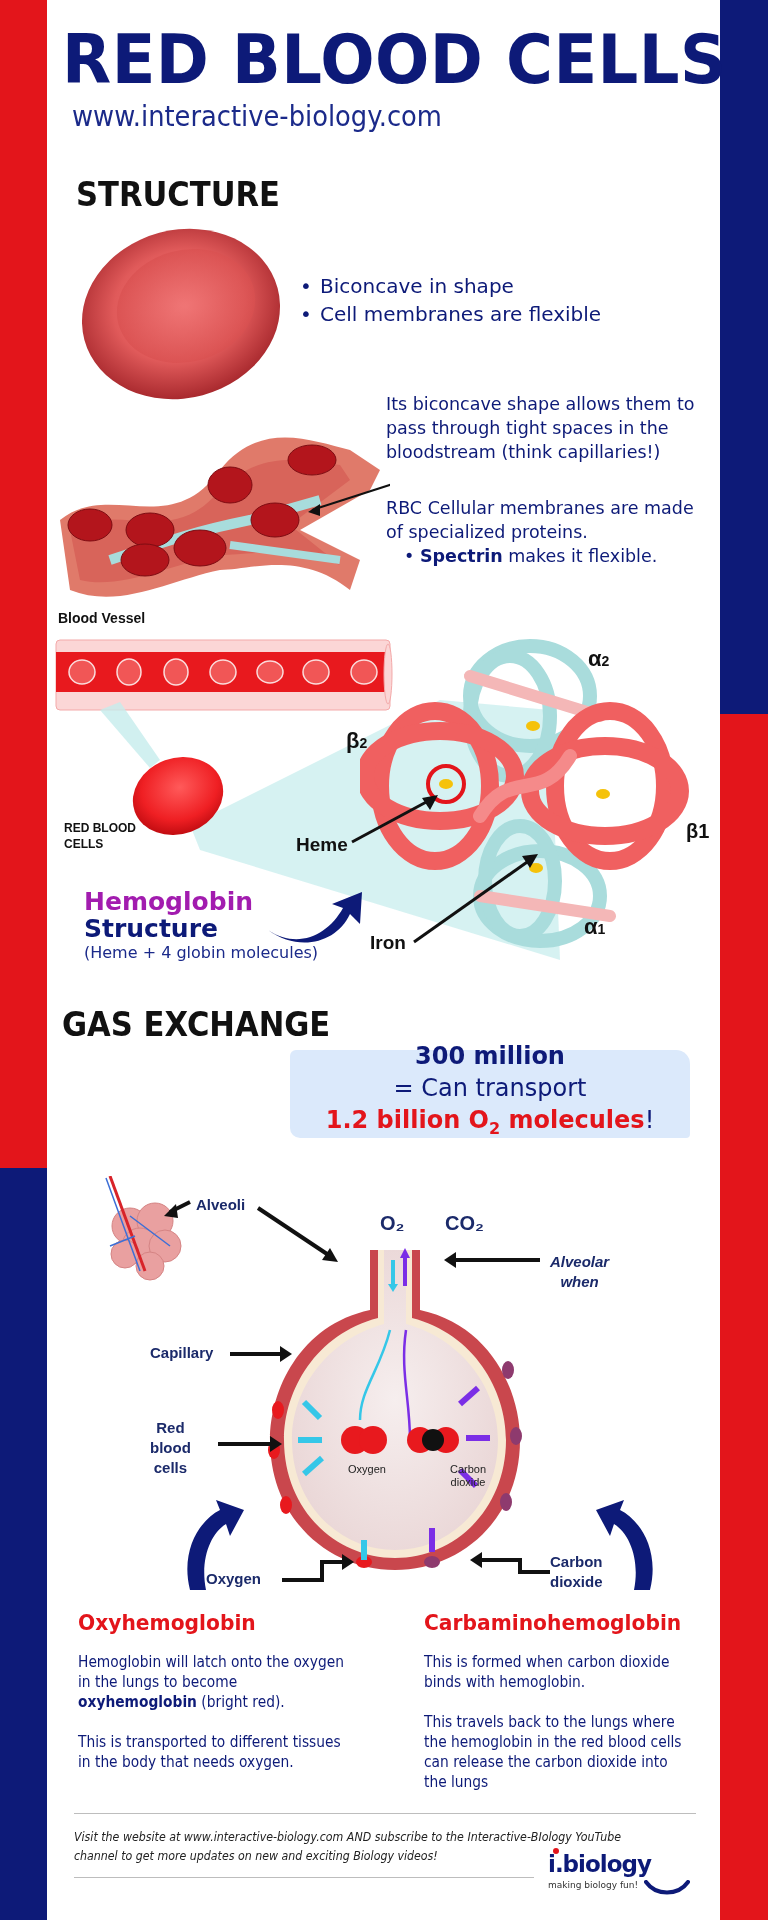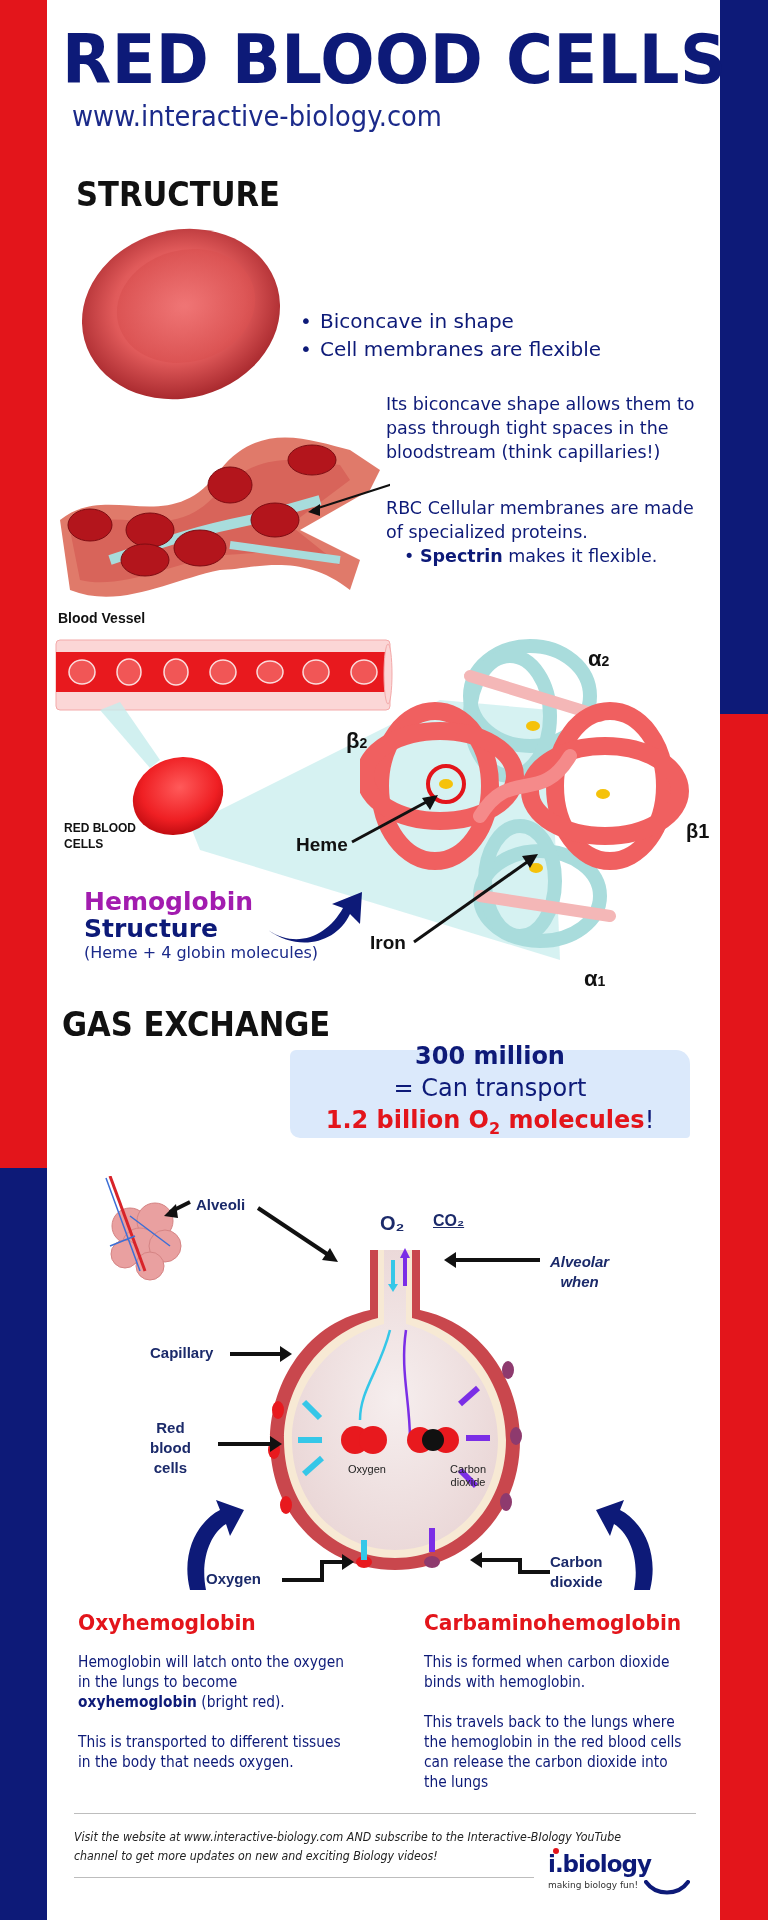--- a/index.html
+++ b/index.html
@@ -3,21 +3,21 @@
 <meta charset="utf-8">
 <style>
   * { box-sizing: border-box; margin: 0; padding: 0; }
   html, body { width: 768px; height: 1920px; overflow: hidden; background: #fff; }
   body { position: relative; font-family: "Liberation Sans", "DejaVu Sans", sans-serif; color: #0d1a78; }
   .abs { position: absolute; }
   .band { position: absolute; }
   .title { left: 62px; top: 20px; font-family: "DejaVu Sans", sans-serif; font-weight: 700; font-size: 68px; letter-spacing: 0.5px; color: #0d1a78; white-space: nowrap; transform: scaleX(0.94); transform-origin: left top; }
   .site { left: 72px; top: 100px; font-family: "DejaVu Sans", sans-serif; font-size: 28px; color: #1b2a8a; white-space: nowrap; transform: scaleX(0.92); transform-origin: left top;}
   .h2 { font-family: "DejaVu Sans", sans-serif; font-weight: 700; font-size: 34px; color: #111; white-space: nowrap; transform: scaleX(0.9); transform-origin: left top; }
-  .bullets { list-style: none; margin-top: 35px; }
+  .bullets { list-style: none; }
   .bullets li { position: relative; padding-left: 20px; font-family: "DejaVu Sans", sans-serif; font-size: 20px; line-height: 28px; color: #0d1a78; white-space: nowrap; }
   .bullets li::before { content: "•"; position: absolute; left: 0; top: 0; color: #0d1a78; }
   .para { font-family: "DejaVu Sans", sans-serif; font-size: 17.5px; line-height: 24px; color: #0d1a78; }
   .lbl { font-family: "Liberation Sans", sans-serif; font-weight: 700; color: #111; white-space: nowrap; }
   .dlbl { font-family: "Liberation Sans", sans-serif; font-weight: 700; color: #1b2a6a; white-space: nowrap; text-align: center; }
   .col-title { font-family: "DejaVu Sans", sans-serif; font-weight: 700; font-size: 22px; color: #e3151b; white-space: nowrap; transform: scaleX(0.92); transform-origin: left top; }
   .col-text { font-family: "DejaVu Sans", sans-serif; font-size: 15px; line-height: 20px; color: #0d1a78; transform: scaleX(0.92); transform-origin: left top; width: 300px; }
   .stat { text-align: center; font-family: "DejaVu Sans", sans-serif; color: #0d1a78; }
   .hr { position: absolute; height: 1px; background: #bdbdbd; }
 </style>
@@ -143,21 +143,21 @@
     <ellipse cx="86" cy="158" rx="7" ry="5"></ellipse>
     <ellipse cx="173" cy="100" rx="7" ry="5"></ellipse>
     <ellipse cx="243" cy="168" rx="7" ry="5"></ellipse>
     <ellipse cx="176" cy="242" rx="7" ry="5"></ellipse>
   </g>
 </svg>
 
 <div class="abs lbl" style="left:588px;top:646px;font-size:22px;"><span>α</span><span style="font-size:14px;">2</span></div>
 <div class="abs lbl" style="left:346px;top:728px;font-size:22px;"><span>β</span><span style="font-size:14px;">2</span></div>
 <div class="abs lbl" style="left:686px;top:820px;font-size:20px;">β1</div>
-<div class="abs lbl" style="left:584px;top:966px;font-size:22px;"><span>α</span><span style="font-size:14px;">1</span></div>
+<div class="abs lbl" style="left:584px;top:914px;font-size:22px;"><span>α</span><span style="font-size:14px;">1</span></div>
 
 <svg class="abs" style="left:290px;top:760px;" width="260" height="190">
   <line x1="62" y1="82" x2="140" y2="40" stroke="#111" stroke-width="3"></line>
   <polygon points="148,35 132,38 140,50" fill="#111"></polygon>
   <line x1="124" y1="182" x2="240" y2="100" stroke="#111" stroke-width="3"></line>
   <polygon points="248,94 232,96 240,108" fill="#111"></polygon>
 </svg>
 <div class="abs lbl" style="left:296px;top:834px;font-size:19px;">Heme</div>
 <div class="abs lbl" style="left:370px;top:932px;font-size:19px;">Iron</div>
 
@@ -234,21 +234,21 @@
   </g>
   <circle cx="95" cy="200" r="14" fill="#e8191e"></circle>
   <circle cx="113" cy="200" r="14" fill="#e8191e"></circle>
   <circle cx="160" cy="200" r="13" fill="#e8191e"></circle>
   <circle cx="186" cy="200" r="13" fill="#e8191e"></circle>
   <circle cx="173" cy="200" r="11" fill="#111"></circle>
 </svg>
 
 <div class="abs dlbl" style="left:196px;top:1196px;font-size:15px;">Alveoli</div>
 <div class="abs dlbl" style="left:380px;top:1212px;font-size:20px;">O₂</div>
-<div class="abs dlbl" style="left:433px;top:1212px;font-size:16px;text-decoration:underline;">CO₂</div>
+<div class="abs dlbl" style="left:445px;top:1212px;font-size:20px;">CO₂</div>
 <div class="abs dlbl" style="left:550px;top:1252px;font-size:15px;line-height:20px;font-style:italic;">
   <div>Alveolar</div>
   <div>when</div>
 </div>
 <div class="abs dlbl" style="left:150px;top:1344px;font-size:15px;">Capillary</div>
 <div class="abs dlbl" style="left:150px;top:1418px;font-size:15px;line-height:20px;">
   <div>Red</div>
   <div>blood</div>
   <div>cells</div>
 </div>

